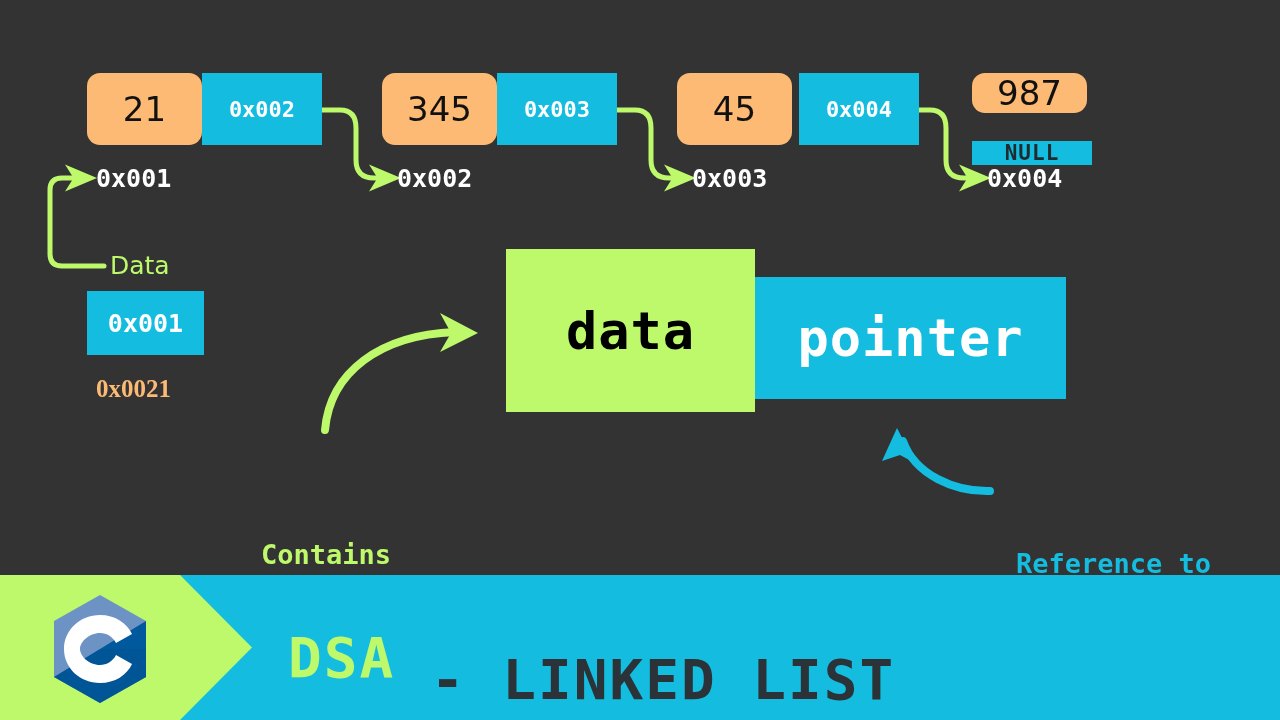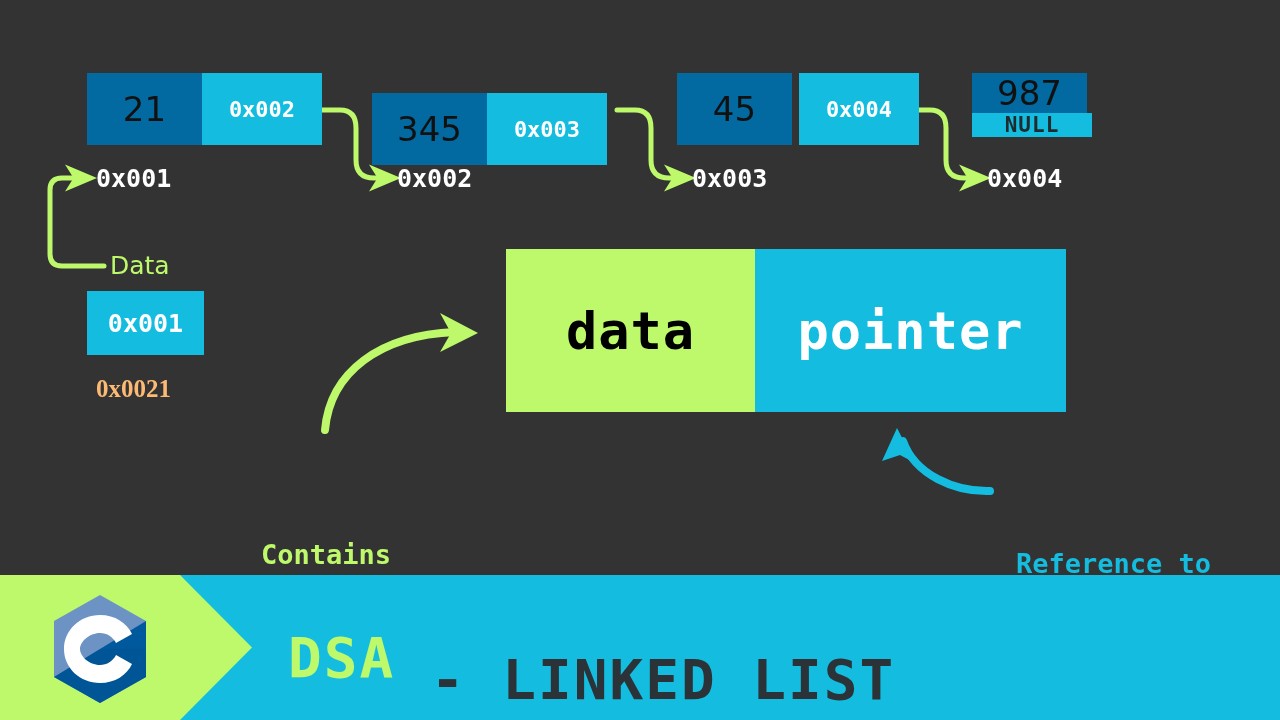--- a/index.html
+++ b/index.html
@@ -7,32 +7,32 @@
     width:1280px;height:720px;overflow:hidden;
     background:#333333;
     font-family:"DejaVu Sans Mono","Liberation Mono",monospace;
     position:relative;
   }
   .stage{position:absolute;left:0;top:0;width:1280px;height:720px;}
 
   
   .node{position:absolute;display:flex;height:72px;}
   .cell-data{
-    background:#0369a1;color:#111111;
+    background:#fdba74;color:#111111;
     display:flex;align-items:center;justify-content:center;
     font-family:"DejaVu Sans","Liberation Sans",sans-serif;
-    font-size:34px;font-weight:400;letter-spacing:0px;
+    font-size:34px;font-weight:400;letter-spacing:0px;border-radius:13px;
   }
   .cell-ptr{
     background:#14BDDF;color:#ffffff;
     display:flex;align-items:center;justify-content:center;
     font-family:"DejaVu Sans Mono","Liberation Mono",monospace;
     font-size:22px;font-weight:700;
   }
-  .cell-ptr.null{color:#1f2b2e;font-size:21px;letter-spacing:1px;}
+  .cell-ptr.null{color:#1f2b2e;font-size:21px;letter-spacing:1px;margin-top:28px;}
 
   .addr-label{
     position:absolute;color:#ffffff;
     font-family:"DejaVu Sans Mono","Liberation Mono",monospace;
     font-size:25px;font-weight:700;letter-spacing:0px;white-space:nowrap;
   }
 
   
   .head-label{
     position:absolute;color:#BDF96A;
@@ -123,21 +123,21 @@
     <path d="M990,491 C955,492 915,475 903,441" fill="none" stroke="#14BDDF" stroke-width="8" stroke-linecap="round"></path>
     <path d="M897,428 L915,463 L900,455 L882,461 Z" fill="#14BDDF"></path>
   </svg>
 
   <div class="node" style="left:87px;top:73px;">
     <div class="cell-data" style="width:115px;">21</div>
     <div class="cell-ptr" style="width:120px;">0x002</div>
   </div>
   <div class="addr-label" style="left:96px;top:164px;">0x001</div>
 
-  <div class="node" style="left:372px;top:73px;margin-top:20px;">
+  <div class="node" style="left:382px;top:73px;">
     <div class="cell-data" style="width:115px;">345</div>
     <div class="cell-ptr" style="width:120px;">0x003</div>
   </div>
   <div class="addr-label" style="left:397px;top:164px;">0x002</div>
 
   <div class="node" style="left:677px;top:73px;gap:7px;">
     <div class="cell-data" style="width:115px;">45</div>
     <div class="cell-ptr" style="width:120px;">0x004</div>
   </div>
   <div class="addr-label" style="left:692px;top:164px;">0x003</div>
@@ -147,21 +147,21 @@
     <div class="cell-ptr null" style="width:120px;">NULL</div>
   </div>
   <div class="addr-label" style="left:987px;top:164px;">0x004</div>
 
   <div class="head-label" style="left:110px;top:251px;">Data</div>
   <div class="head-box" style="left:87px;top:291px;width:117px;height:64px;">0x001</div>
   <div class="head-addr" style="left:96px;top:375px;">0x0021</div>
 
   <div class="bignode" style="left:494px;top:249px;">
     <div class="big-data" style="width:249px;height:163px;">data</div>
-    <div class="big-ptr" style="width:311px;height:163px;">pointer</div>
+    <div class="big-ptr" style="width:311px;height:122px;margin-top:28px;">pointer</div>
   </div>
 
   <div class="anno green" style="left:261px;top:443px;">
     <div>Contains</div>
     <div>the Data</div>
   </div>
 
   <div class="anno cyan" style="left:881px;top:452px;width:330px;">
     <div>Reference to</div>
     <div>next node</div>

